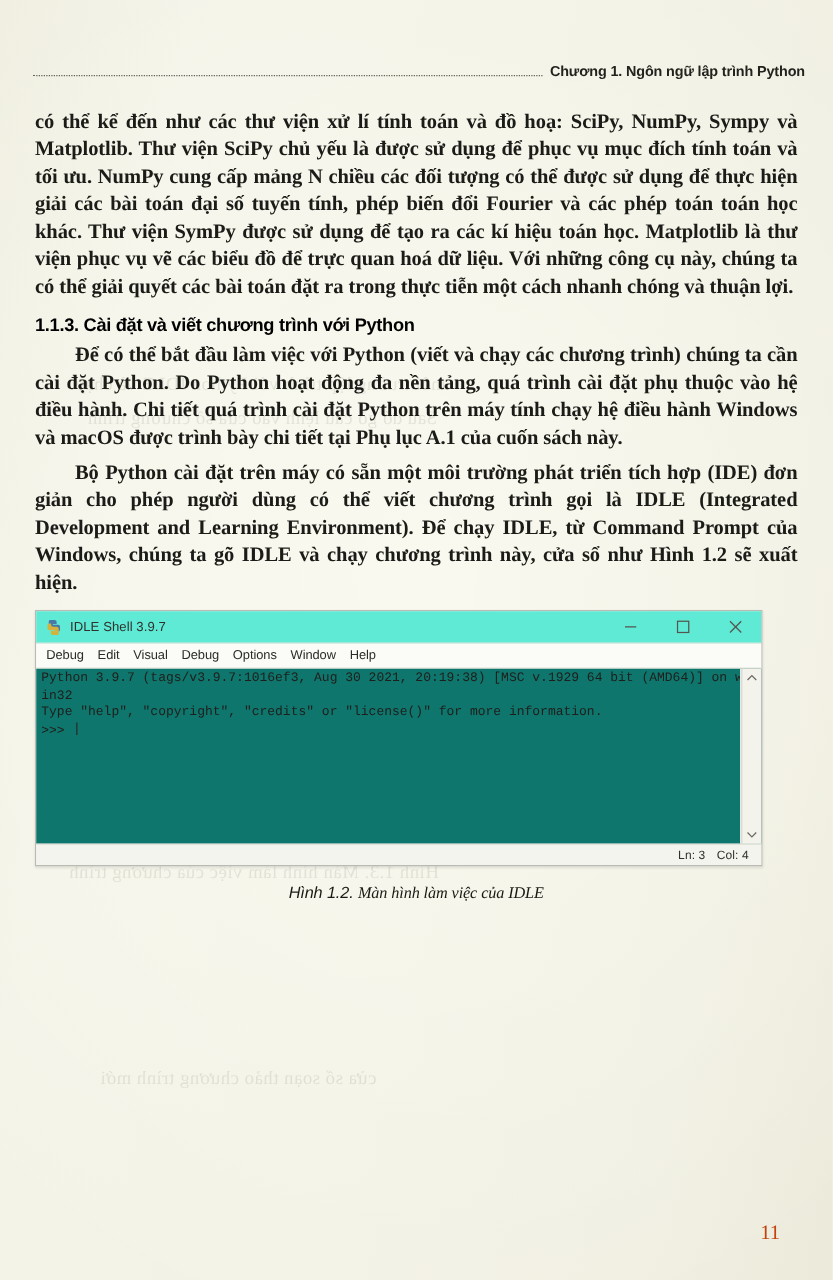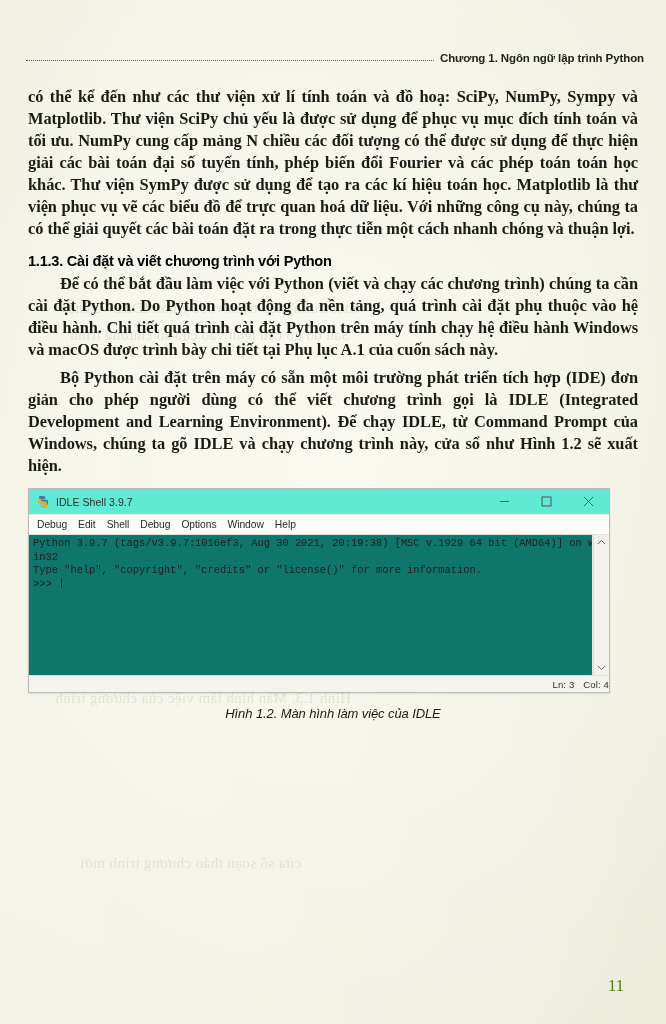--- a/index.html
+++ b/index.html
@@ -206,20 +206,21 @@
     flex: 0 0 auto;
     height: 0;
   }
   .statusbar {
     height: 16px;
     background: #f4f4ee;
     border-top: 1px solid #e2e2da;
     display: flex;
     align-items: center;
     justify-content: flex-end;
+    padding-right: 10px;
     gap: 9px;
   }
   .status-text {
     font-size: 9.6px;
     color: #32322d;
     letter-spacing: 0.1px;
   }
 
   .caption {
     margin-top: 13px;
@@ -228,33 +229,34 @@
     font-size: 13px;
     color: #1a1a14;
     letter-spacing: -0.1px;
   }
   .caption b {
     font-weight: 400;
     font-style: italic;
   }
   .caption i {
     font-style: italic;
+    font-family: Liberation Serif, serif;
   }
 
   .tail-para {
     margin-top: 18px;
   }
 
   
   .page-number {
     position: absolute;
     right: 42px;
     bottom: 28px;
     font-size: 16.5px;
-    color: #4d7c0f;
+    color: #c2410c;
     font-family: "Liberation Serif", serif;
   }
 
   
   .ghost {
     position: absolute;
     color: rgba(120,126,104,0.16);
     font-family: "Liberation Serif", serif;
     font-size: 15px;
     letter-spacing: 0.4px;
@@ -321,21 +323,21 @@
                   <line x1="1" y1="1" x2="10" y2="10" stroke="#55554f" stroke-width="1"></line>
                   <line x1="10" y1="1" x2="1" y2="10" stroke="#55554f" stroke-width="1"></line>
                 </svg>
             </span>
           </span>
         </div>
 
         <div class="menubar">
           <span class="menu-item">Debug</span>
           <span class="menu-item">Edit</span>
-          <span class="menu-item">Shell</span>
+          <span class="menu-item">Visual</span>
           <span class="menu-item">Debug</span>
           <span class="menu-item">Options</span>
           <span class="menu-item">Window</span>
           <span class="menu-item">Help</span>
         </div>
 
         <div class="console-wrap">
           <div class="console"><span>Python 3.9.7 (tags/v3.9.7:1016ef3, Aug 30 2021, 20:19:38) [MSC v.1929 64 bit (AMD64)] on w</span>
 <span>in32</span>
 <span>Type "help", "copyright", "credits" or "license()" for more information.</span>

